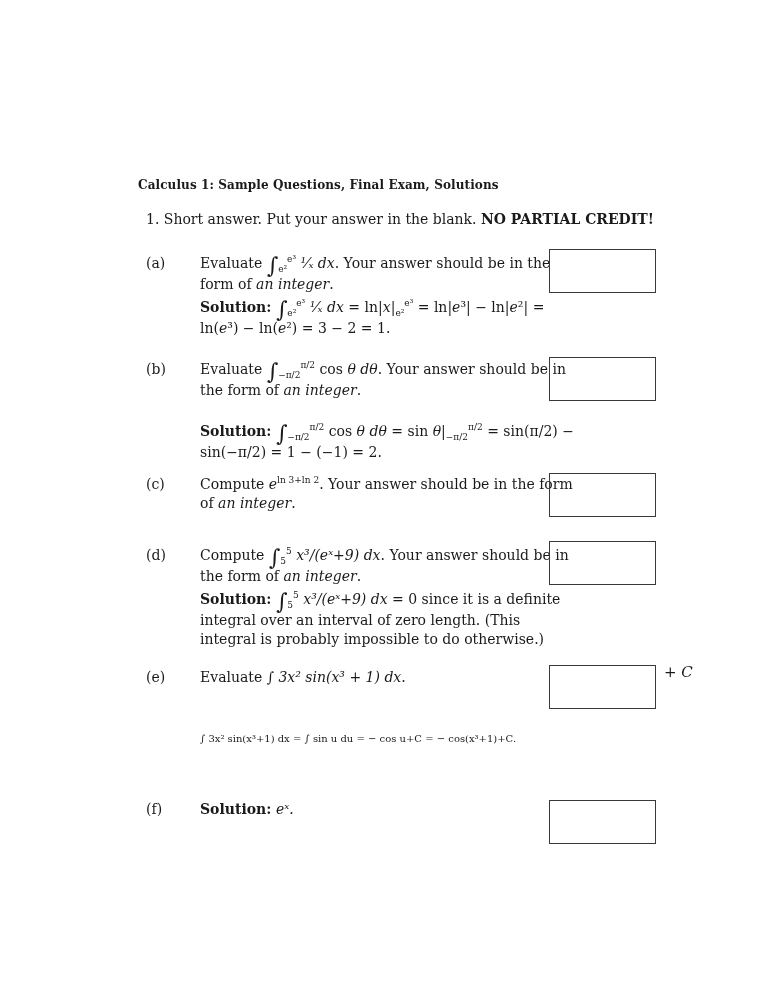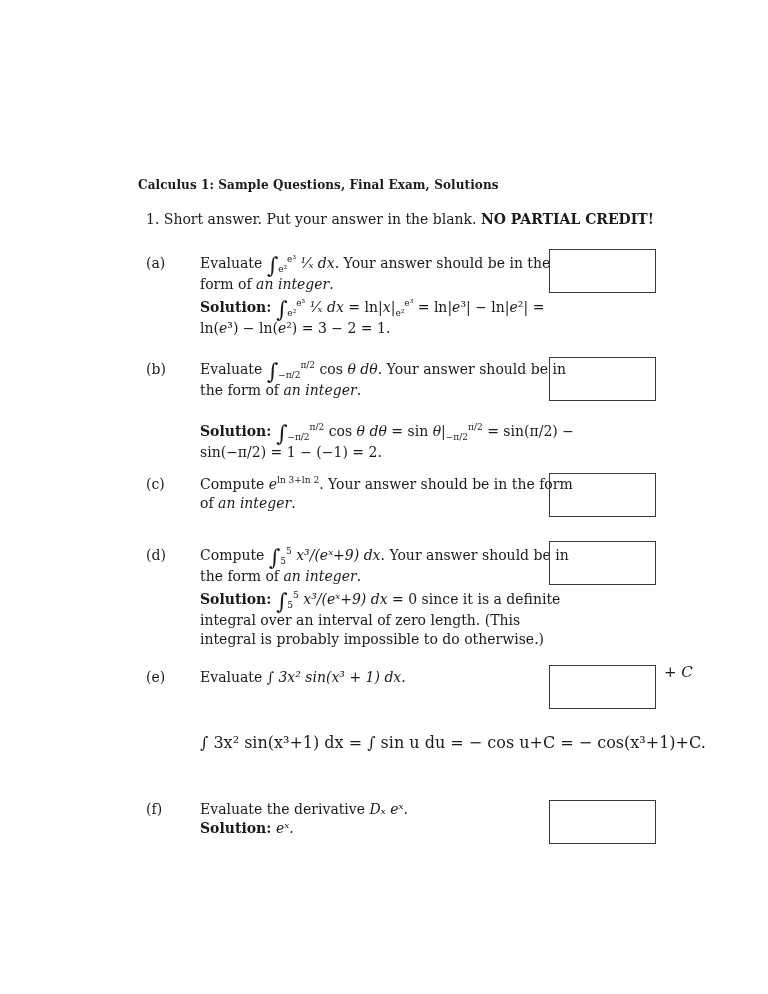--- a/index.html
+++ b/index.html
@@ -10,21 +10,21 @@
   .intro b { font-weight:bold; }
   .item { position:absolute; left:146px; font-size:14px; line-height:19px; }
   .item .lbl { position:absolute; left:0; top:0; width:40px; }
   .item .body { position:absolute; left:54px; top:0; width:380px; }
   .sol { font-weight:bold; }
   i, .m { font-style:italic; }
   sup, sub { font-size:9px; line-height:0; }
   .int { font-size:22px; font-style:normal; vertical-align:-5px; }
   .box { position:absolute; left:549px; width:105px; height:42px; border:1.6px solid #3a3a3a; }
   .plusc { position:absolute; left:664px; top:663px; font-size:15px; font-style:italic; }
-  .wide { position:absolute; left:200px; top:733px; font-size:16px; white-space:nowrap; }
+  .wide { position:absolute; left:200px; top:733px; font-size:10px; white-space:nowrap; }
 </style>
 </head>
 <body>
 
 <div>
   <div class="title">Calculus 1: Sample Questions, Final Exam, Solutions</div>
 
   <div class="intro">
     <span>1.</span>
     <span>Short answer. Put your answer in the blank.</span>
@@ -103,23 +103,19 @@
     </div>
   </div>
   <div class="wide">∫ 3x² sin(x³+1) dx = ∫ sin u du = − cos u+C = − cos(x³+1)+C.</div>
   <div class="box" style="top:665px;"></div>
   <div class="plusc">+ C</div>
 
   <div class="item" style="top:800px;">
     <span class="lbl">(f)</span>
     <div class="body">
       <div>
-        <span>Evaluate the derivative</span>
-        <span class="m">Dₓ eˣ.</span>
-      </div>
-      <div>
         <span class="sol">Solution:</span>
         <span class="m">eˣ.</span>
       </div>
     </div>
   </div>
   <div class="box" style="top:800px;"></div>
 </div>
 
 </body></html>

